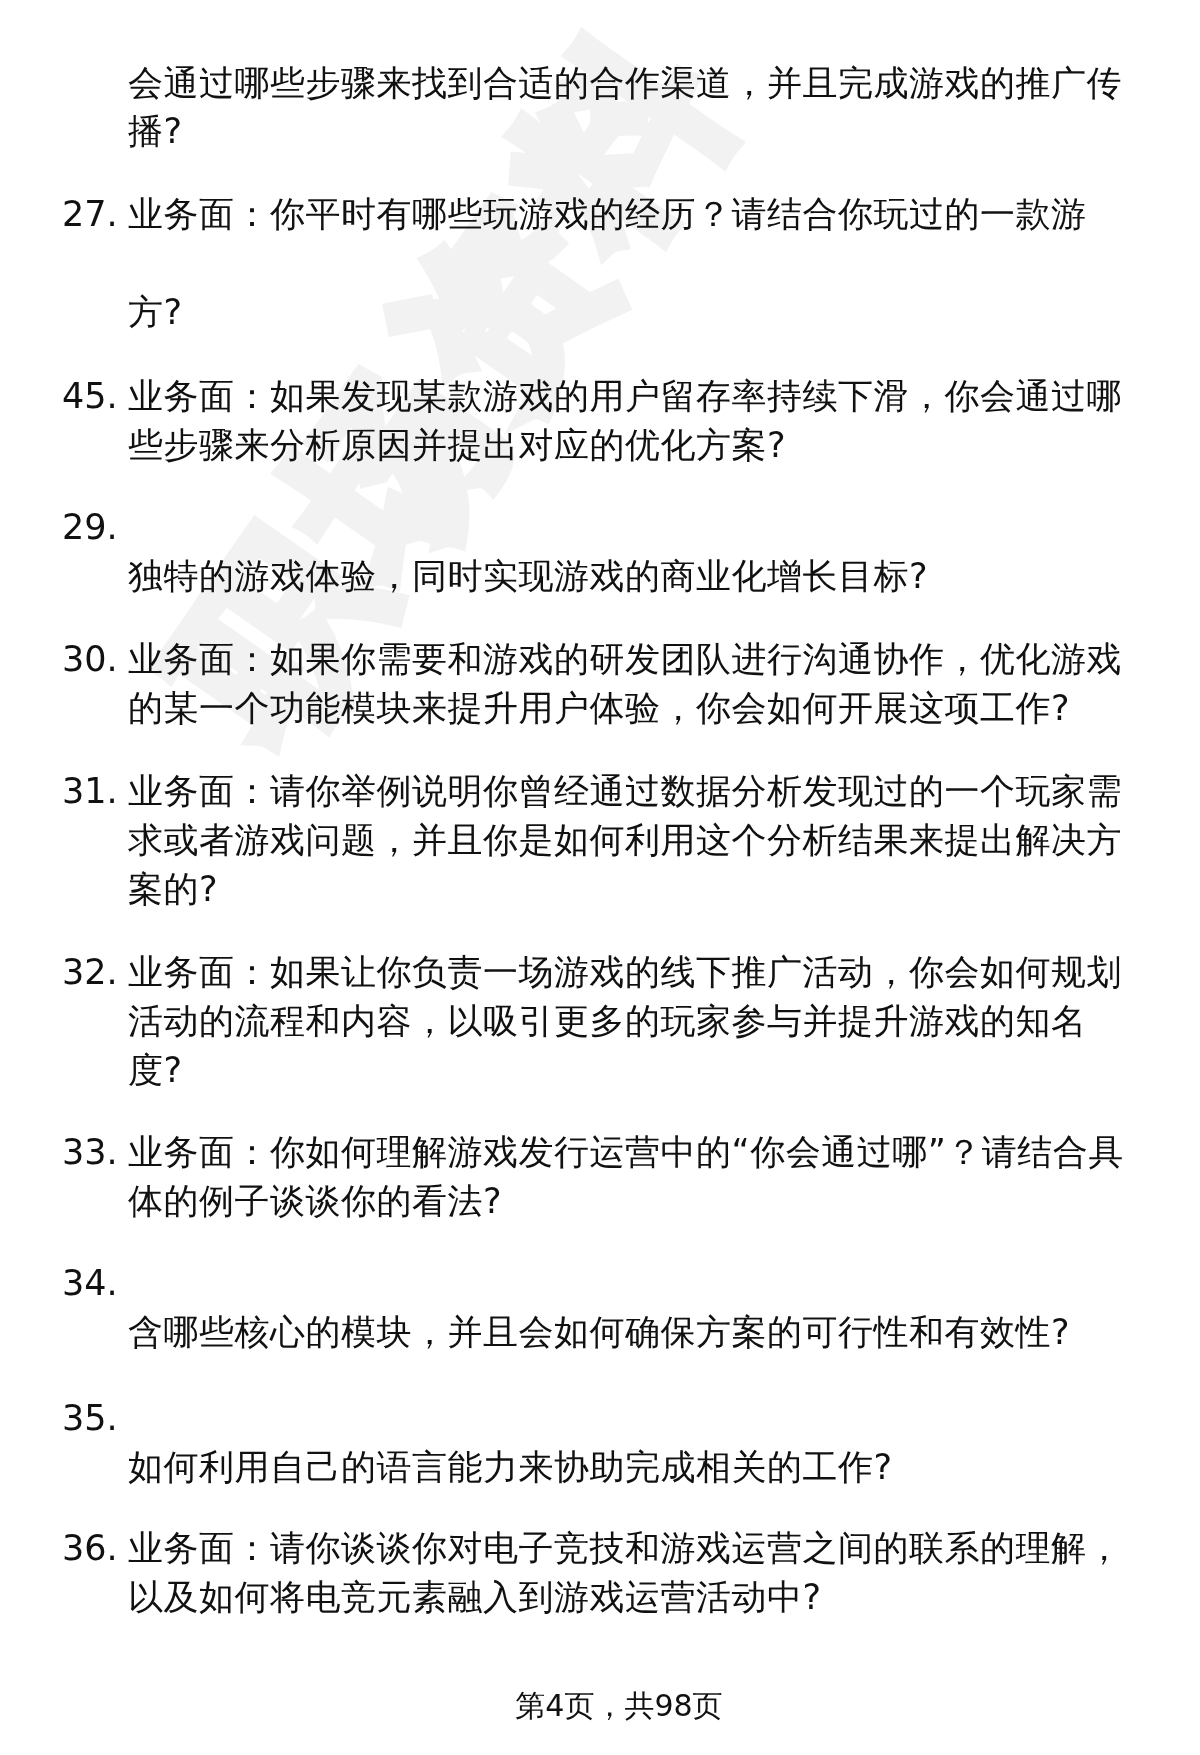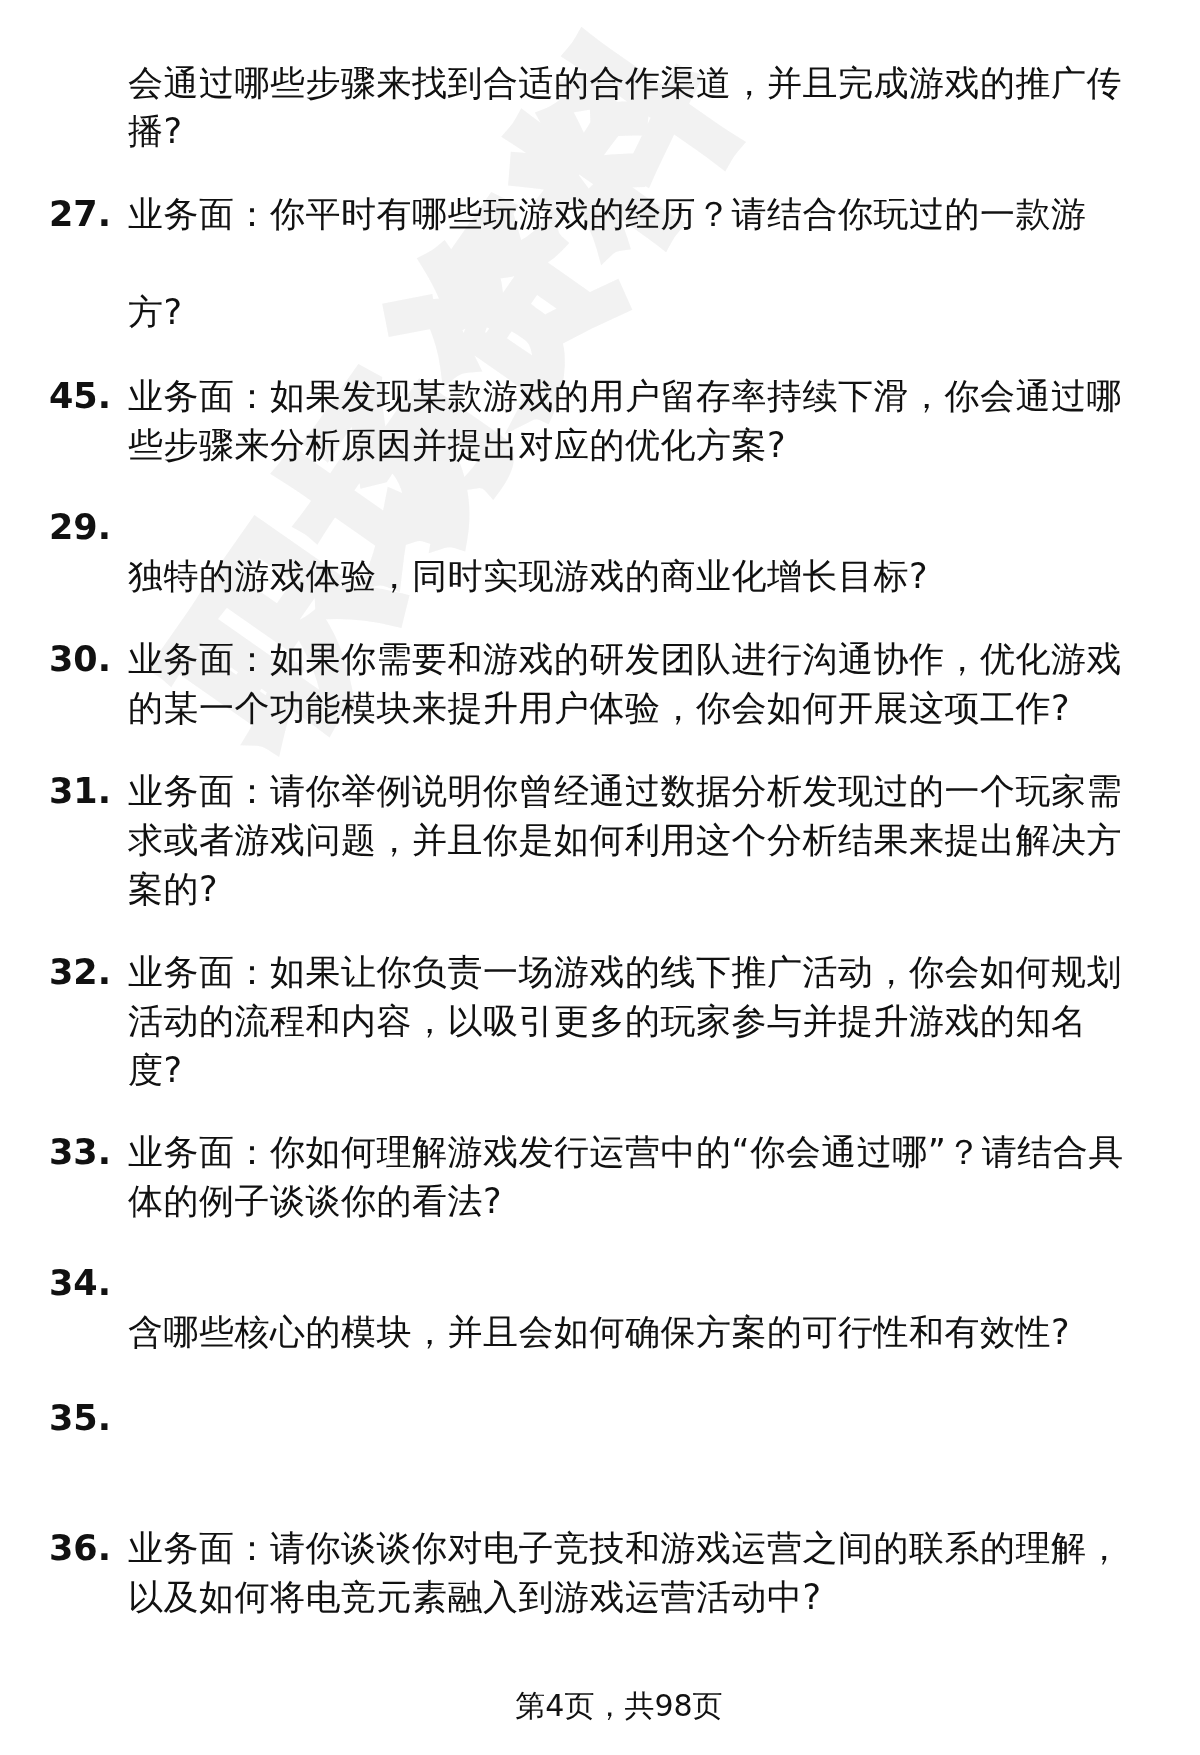--- a/index.html
+++ b/index.html
@@ -44,27 +44,26 @@
       position: absolute;
       left: 128px;
       font-size: 35px;
       line-height: 49px;
       height: 49px;
       white-space: nowrap;
       letter-spacing: 0.5px;
     }
     .num {
       position: absolute;
-      left: 49px;
+      left: 62px;
       font-size: 35px;
       line-height: 49px;
       height: 49px;
       white-space: nowrap;
       font-family: "DejaVu Sans", "Liberation Sans", sans-serif;
-      font-weight: bold;
     }
     .footer {
       position: absolute;
       top: 1684px;
       left: 0;
       width: 1238px;
       text-align: center;
       font-size: 30px;
       line-height: 44px;
       color: #111111;
@@ -106,19 +105,20 @@
   <div class="line" style="top:1046px">度?</div>
 
   <div class="num" style="top:1128px">33.</div>
   <div class="line" style="top:1128px">业务面：你如何理解游戏发行运营中的“你会通过哪”？请结合具</div>
   <div class="line" style="top:1177px">体的例子谈谈你的看法?</div>
 
   <div class="num" style="top:1259px">34.</div>
   <div class="line" style="top:1308px">含哪些核心的模块，并且会如何确保方案的可行性和有效性?</div>
 
   <div class="num" style="top:1394px">35.</div>
+  <div class="line" style="top:1443px">如何利用自己的语言能力来协助完成相关的工作?</div>
 
   <div class="num" style="top:1524px">36.</div>
   <div class="line" style="top:1524px">业务面：请你谈谈你对电子竞技和游戏运营之间的联系的理解，</div>
   <div class="line" style="top:1573px">以及如何将电竞元素融入到游戏运营活动中?</div>
 
   <div class="footer">第4页，共98页</div>
 </div>
 
 </body></html>

